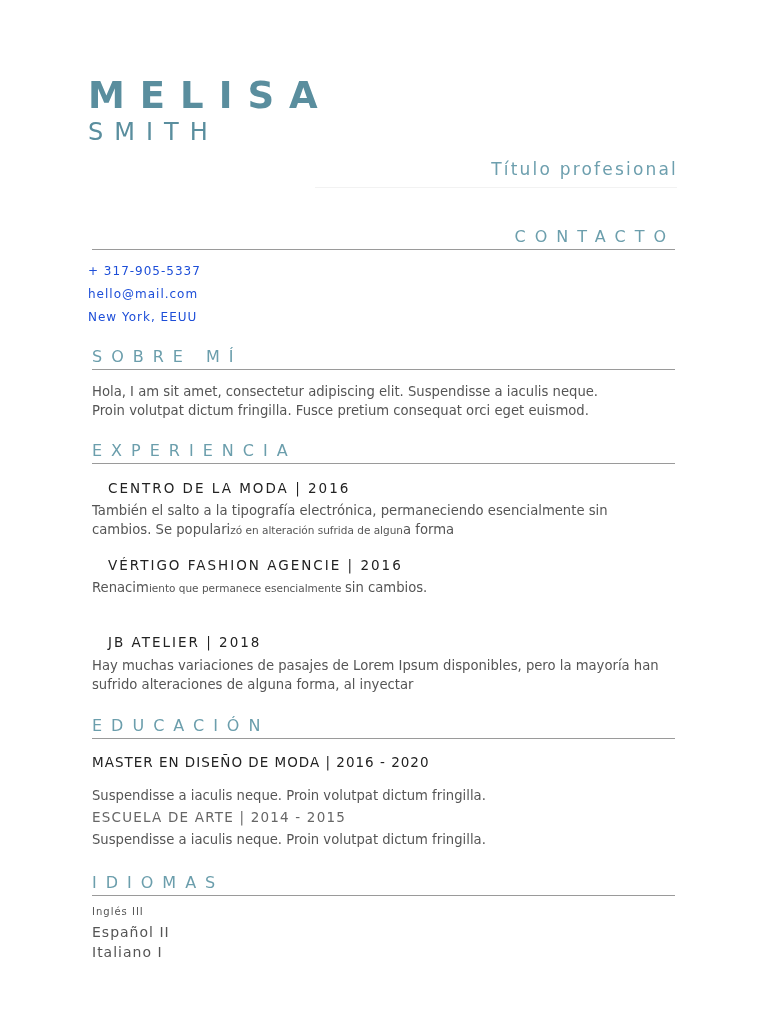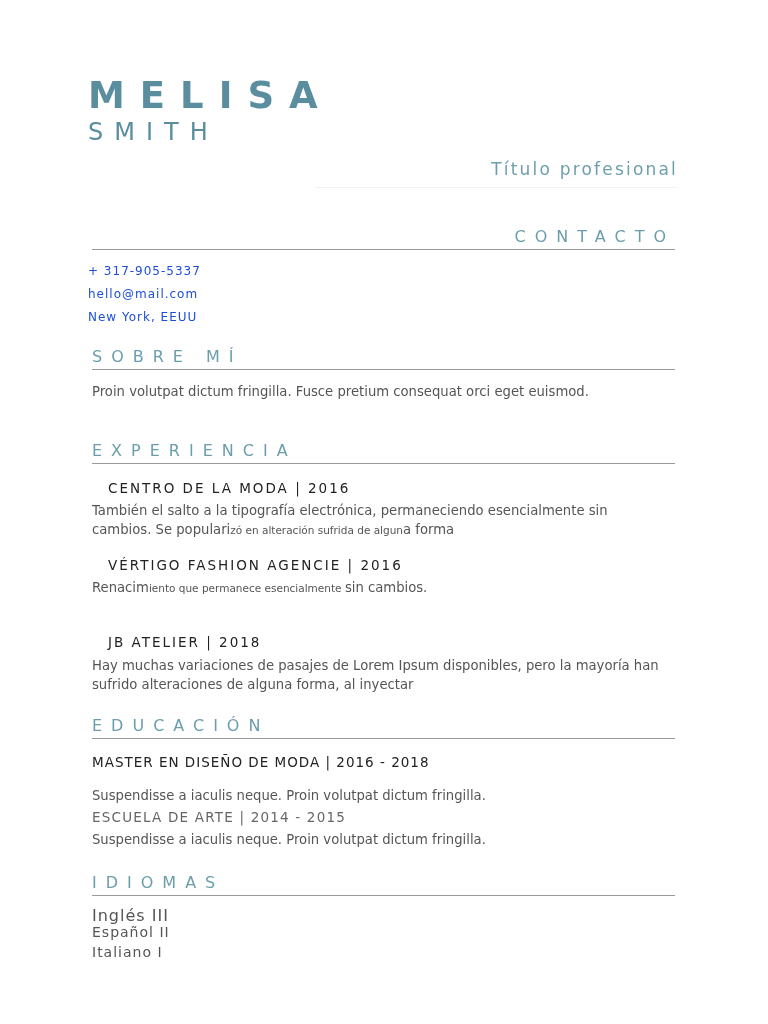--- a/index.html
+++ b/index.html
@@ -33,20 +33,21 @@
   <span>CONTACTO</span>
 </div>
 <div class="txt contact" style="top:260px;">+ 317-905-5337</div>
 <div class="txt contact" style="top:283px;">hello@mail.com</div>
 <div class="txt contact" style="top:306px;">New York, EEUU</div>
 
 <div class="section-head" style="top:346px;">
   <span>SOBRE MÍ</span>
 </div>
 <div class="body" style="top:382px;">
+  <div>Hola, I am sit amet, consectetur adipiscing elit. Suspendisse a iaculis neque.</div>
   <div>Proin volutpat dictum fringilla. Fusce pretium consequat orci eget euismod.</div>
 </div>
 
 <div class="section-head" style="top:440px;">
   <span>EXPERIENCIA</span>
 </div>
 
 <div class="job-head" style="top:480px;">CENTRO DE LA MODA | 2016</div>
 <div class="body" style="top:501px;">
   <div>También el salto a la tipografía electrónica, permaneciendo esencialmente sin</div>
@@ -60,23 +61,23 @@
 
 <div class="job-head" style="top:634px;">JB ATELIER | 2018</div>
 <div class="body" style="top:656px;">
   <div>Hay muchas variaciones de pasajes de Lorem Ipsum disponibles, pero la mayoría han</div>
   <div>sufrido alteraciones de alguna forma, al inyectar</div>
 </div>
 
 <div class="section-head" style="top:715px;">
   <span>EDUCACIÓN</span>
 </div>
-<div class="edu-head" style="top:754px;">MASTER EN DISEÑO DE MODA | 2016 - 2018</div>
+<div class="edu-head" style="top:754px;">MASTER EN DISEÑO DE MODA | 2016 - 2020</div>
 <div class="body" style="top:786px;">Suspendisse a iaculis neque. Proin volutpat dictum fringilla.</div>
 <div class="edu-sub" style="top:809px;">ESCUELA DE ARTE | 2014 - 2015</div>
 <div class="body" style="top:830px;">Suspendisse a iaculis neque. Proin volutpat dictum fringilla.</div>
 
 <div class="section-head" style="top:872px;">
   <span>IDIOMAS</span>
 </div>
-<div class="lang" style="top:906px; font-size:16px;">Inglés III</div>
+<div class="lang" style="top:906px; font-size:10px;">Inglés III</div>
 <div class="lang" style="top:924px; font-size:14px;">Español II</div>
 <div class="lang" style="top:944px; font-size:14px;">Italiano I</div>
 
 </body></html>

